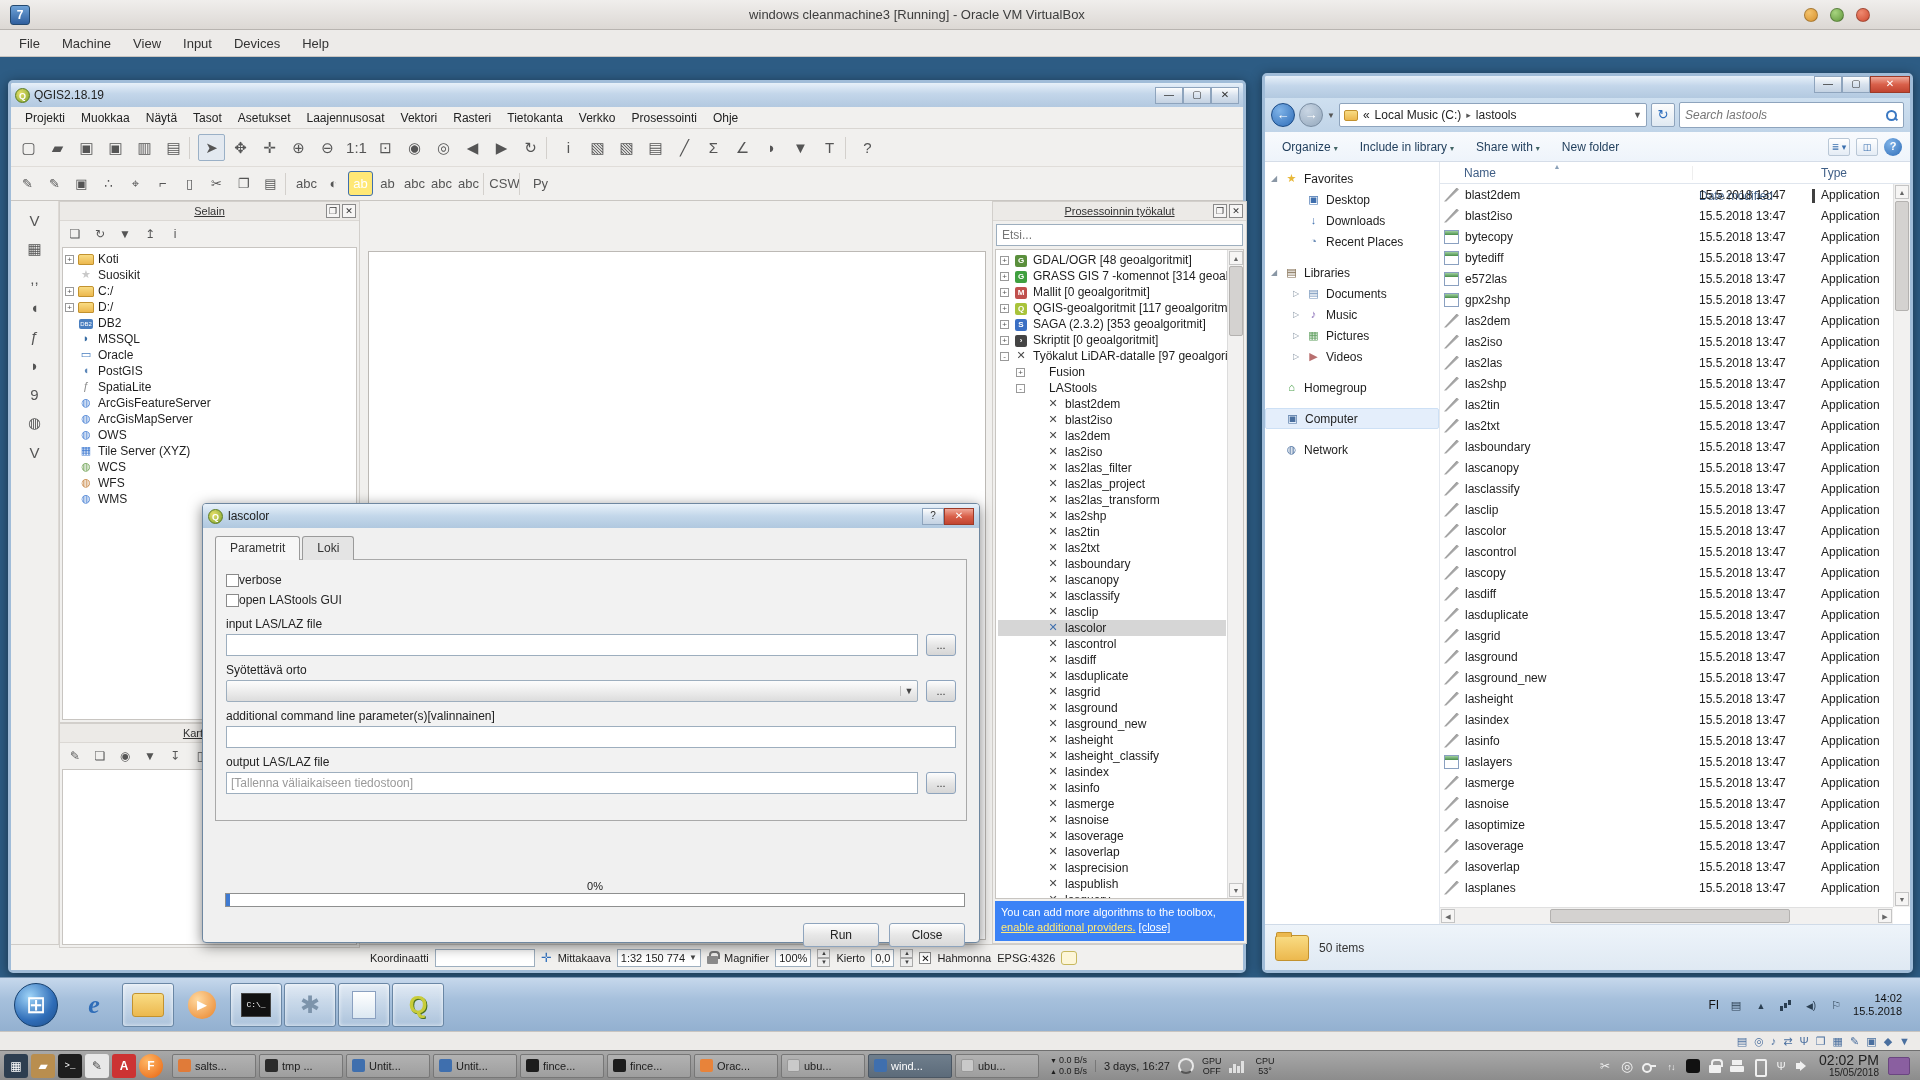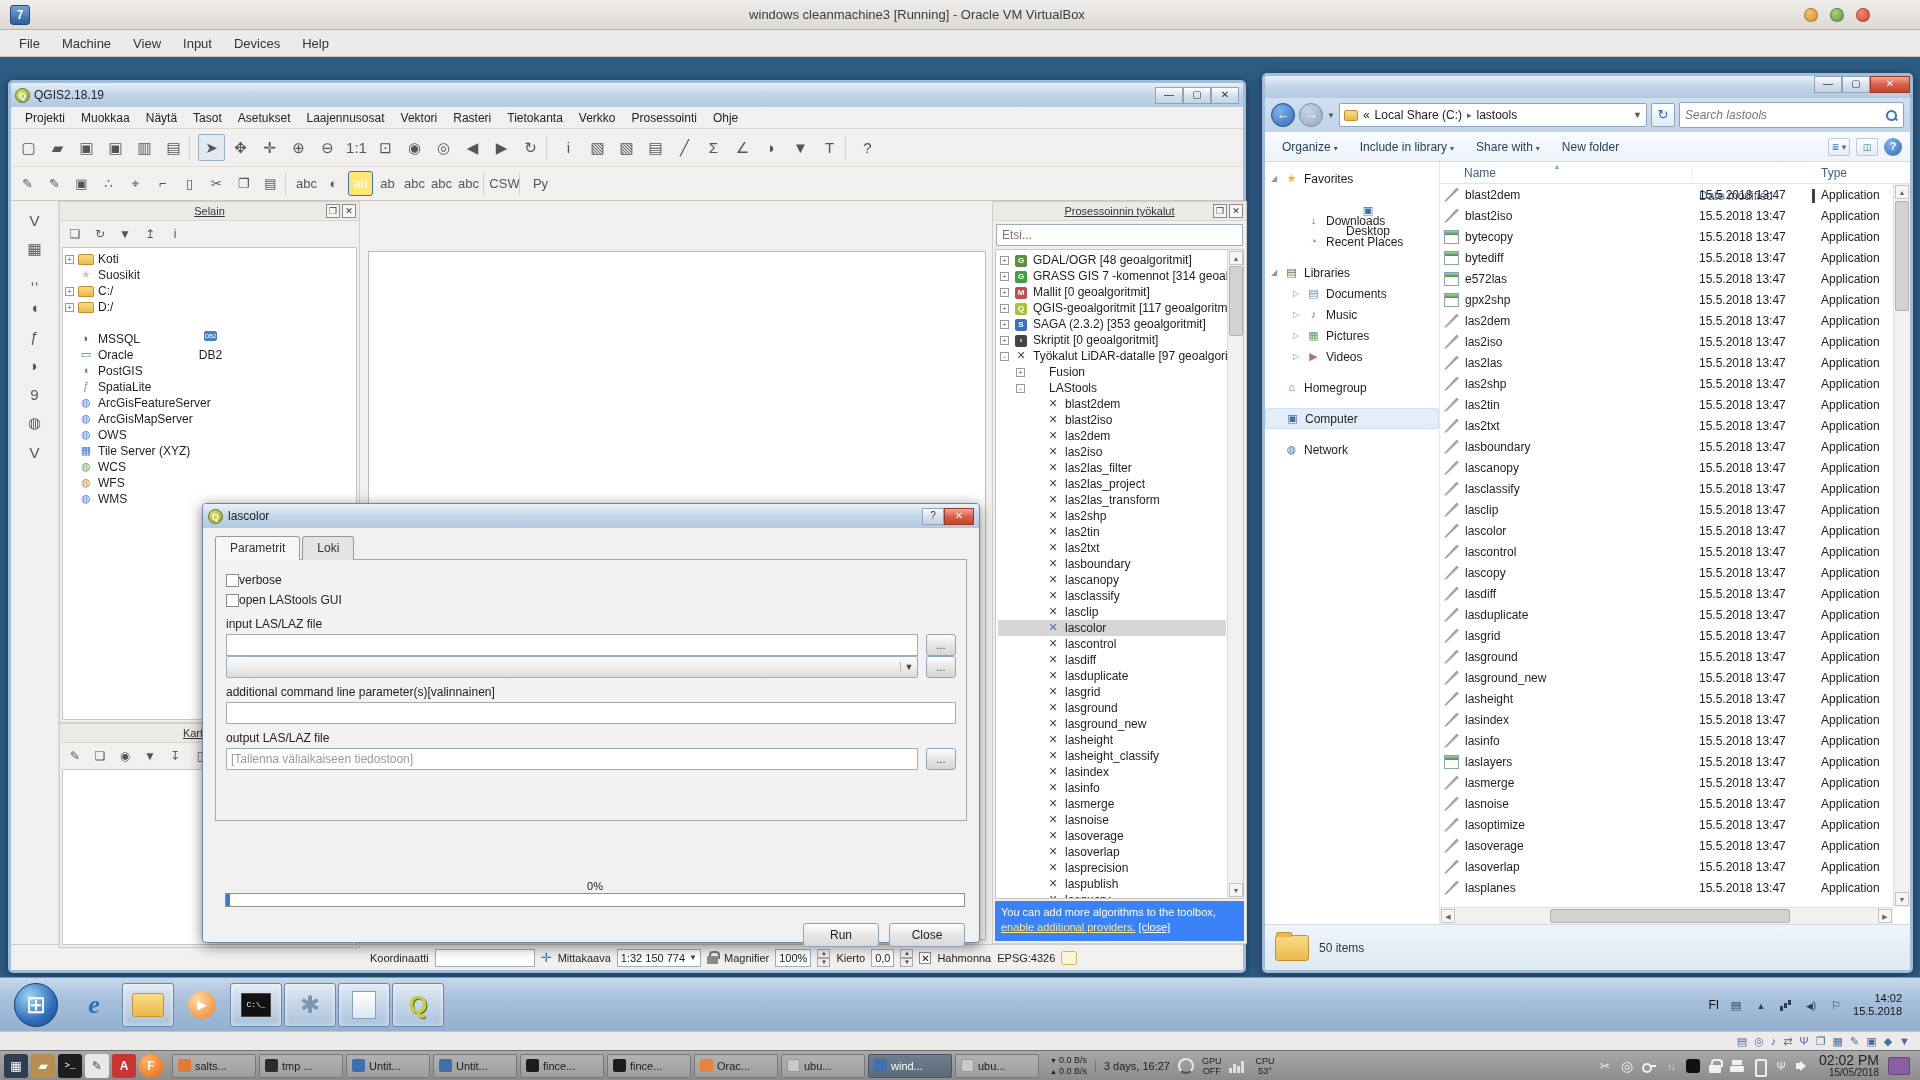--- a/index.html
+++ b/index.html
@@ -535,21 +535,21 @@
               <div class="trow" style="padding-left: 2px;">
                 <span class="exp">+</span>
                 <span class="tico folder"></span>
                 <span class="tlabel">C:/</span>
               </div>
               <div class="trow" style="padding-left: 2px;">
                 <span class="exp">+</span>
                 <span class="tico folder"></span>
                 <span class="tlabel">D:/</span>
               </div>
-              <div class="trow" style="padding-left: 2px; flex-direction: column;">
+              <div class="trow" style="padding-left: 2px;">
                 <span class="exp"></span>
                 <span class="tico db2"></span>
                 <span class="tlabel">DB2</span>
               </div>
               <div class="trow" style="padding-left: 2px;">
                 <span class="exp"></span>
                 <span class="tico mssql"></span>
                 <span class="tlabel">MSSQL</span>
               </div>
               <div class="trow" style="padding-left: 2px;">
@@ -913,21 +913,21 @@
           <span class="wbtn close">✕</span>
         </span>
       </div>
       <div class="x-addr">
         <span class="nav-circ">←</span>
         <span class="nav-circ fwd">→</span>
         <span style="font-size:8px;color:#555;">▼</span>
         <span class="addr-box">
           <span class="mini-folder"></span>
           <span>«</span>
-          <span>Local Share (C:)</span>
+          <span>Local Music (C:)</span>
           <span style="font-size:9px;color:#555;">▸</span>
           <span>lastools</span>
           <span class="car">▼</span>
         </span>
         <span class="refresh-btn">↻</span>
         <span class="search-box">
           <input placeholder="Search lastools" style="">
           <span class="mag"></span>
         </span>
       </div>
@@ -956,21 +956,21 @@
           <span class="help-circ">?</span>
         </span>
       </div>
       <div class="x-body">
         <div class="x-nav">
             <div class="nav-row" style="padding-left: 4px;">
               <span class="nav-arrow">◢</span>
               <span class="nav-ico nv-star"></span>
               <span class="nav-label">Favorites</span>
             </div>
-            <div class="nav-row" style="padding-left: 36px; flex-direction: column;">
+            <div class="nav-row" style="padding-left: 26px;">
               <span class="nav-arrow"></span>
               <span class="nav-ico nv-desktop"></span>
               <span class="nav-label">Desktop</span>
             </div>
             <div class="nav-row" style="padding-left: 26px;">
               <span class="nav-arrow"></span>
               <span class="nav-ico nv-down"></span>
               <span class="nav-label">Downloads</span>
             </div>
             <div class="nav-row" style="padding-left: 26px;">
@@ -1339,20 +1339,21 @@
           </div>
           <div class="chk-row">
             <span class="chk"></span>
             <span>open LAStools GUI</span>
           </div>
           <div class="fld-label">input LAS/LAZ file</div>
           <div class="fld-row">
             <input class="fld-input" style="">
             <span class="dots-btn">...</span>
           </div>
+          <div class="fld-label">Syötettävä orto</div>
           <div class="fld-row">
             <span class="combo">
                 <span class="car">▼</span>
               </span>
             <span class="dots-btn">...</span>
           </div>
           <div class="fld-label">additional command line parameter(s)[valinnainen]</div>
           <div class="fld-row">
             <input class="fld-input" style="">
           </div>

